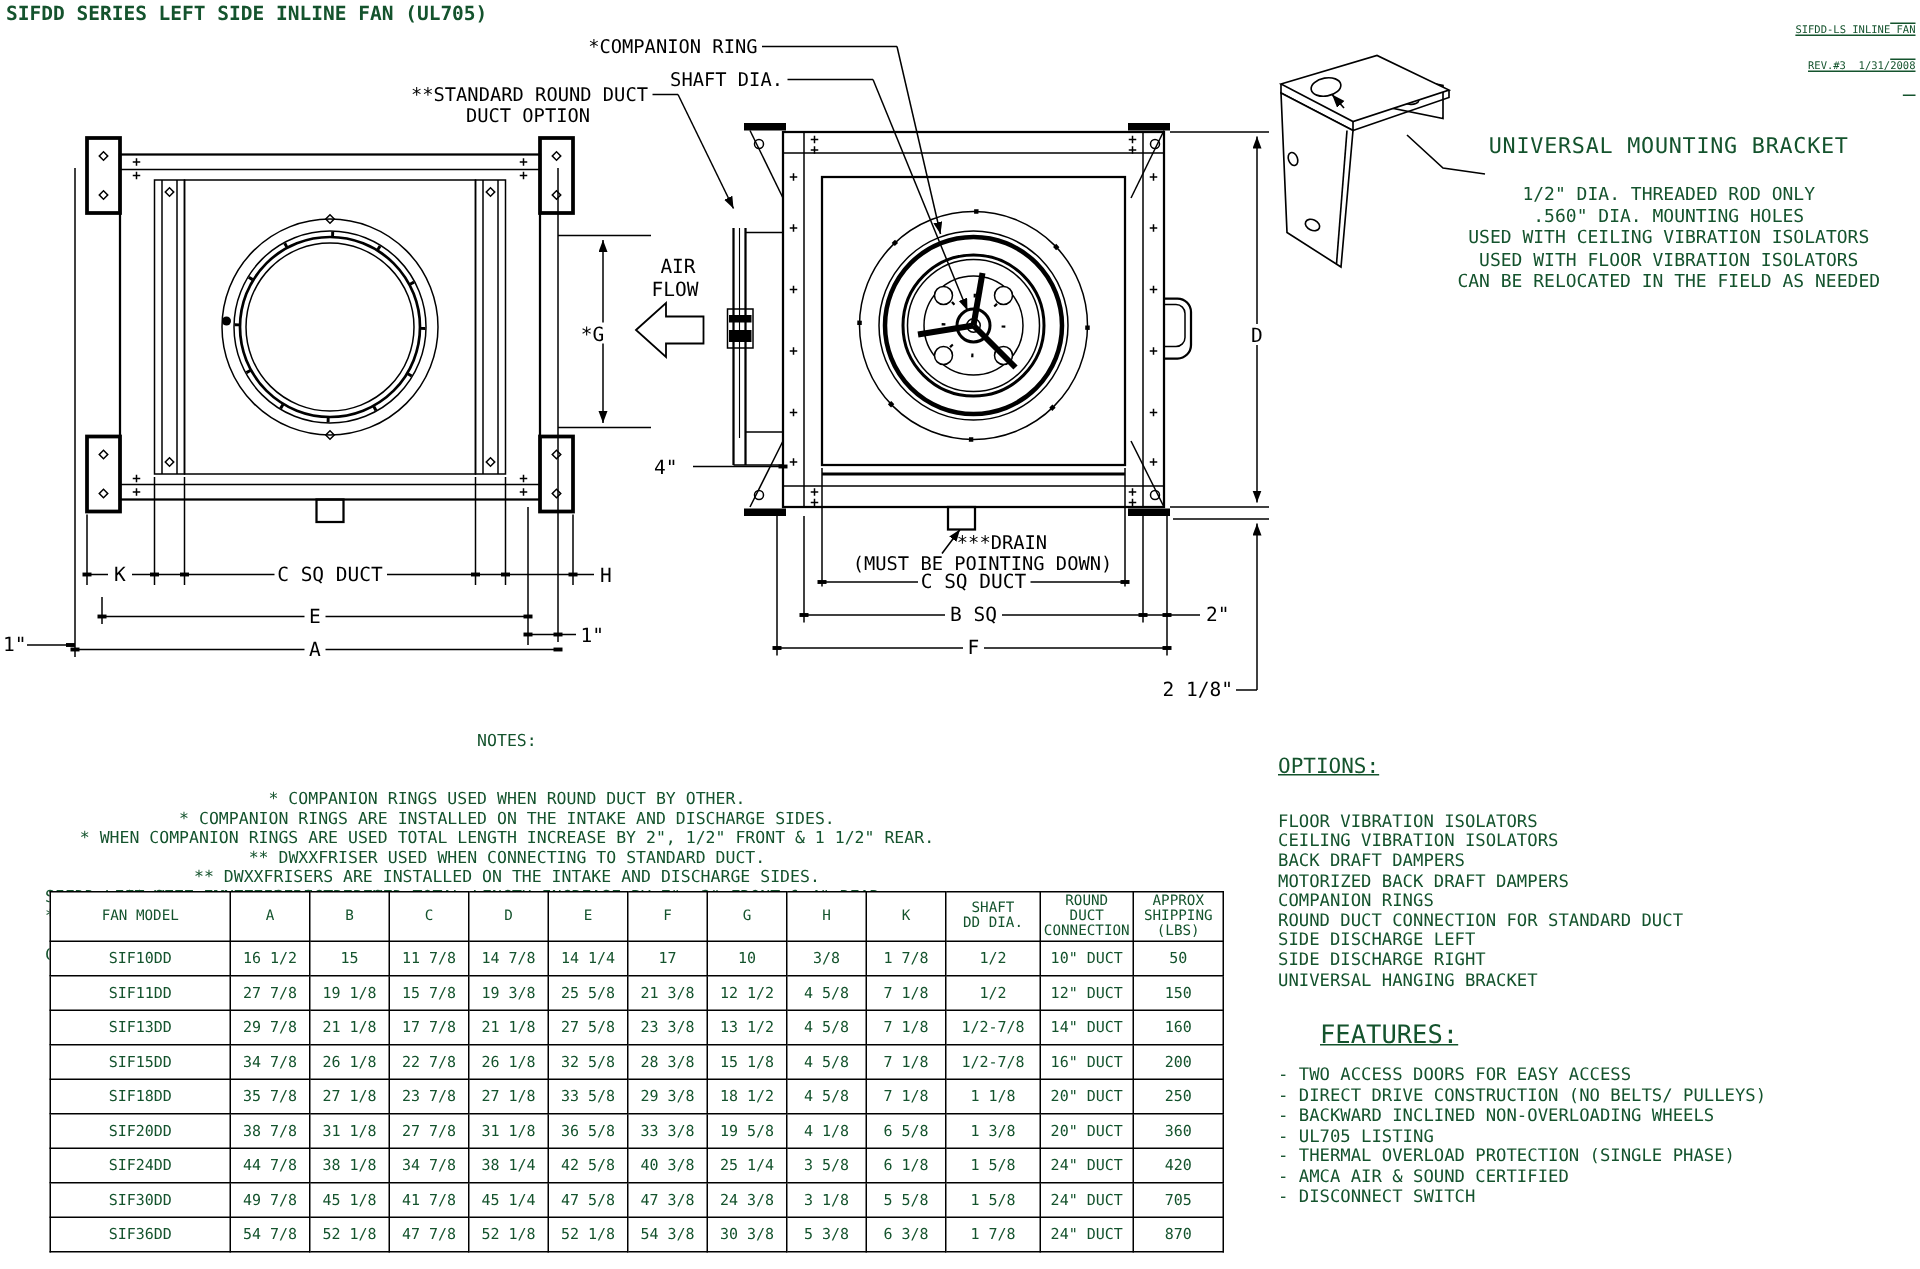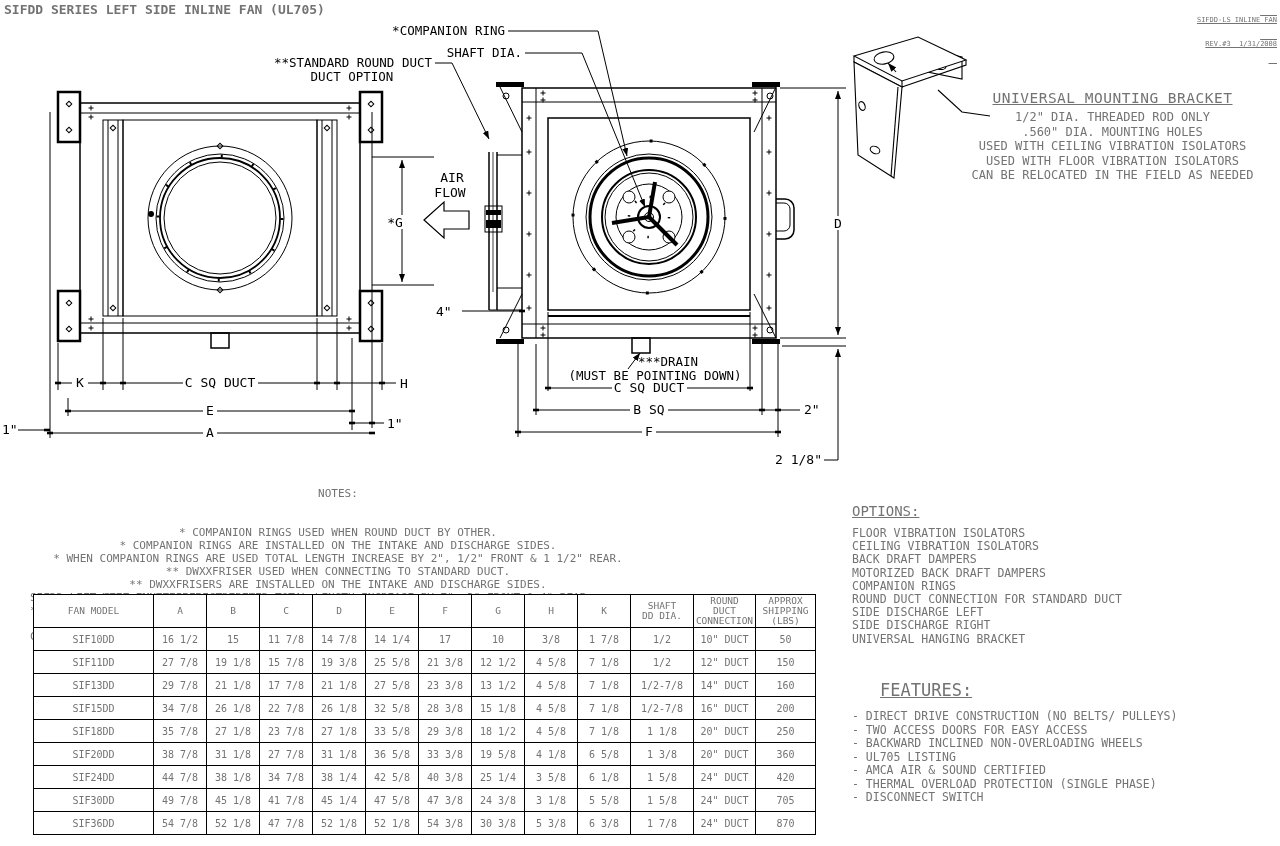--- a/index.html
+++ b/index.html
@@ -1,35 +1,35 @@
 <!DOCTYPE html>
 <html><head>
 <meta charset="utf-8">
 <style>
   html,body{margin:0;padding:0;background:#fff;}
-  .sheet{position:relative;width:1280px;height:846px;background:#fff;color:#737373;
+  .sheet{position:relative;width:1280px;height:846px;background:#fff;color:#14532d;
          font-family:"DejaVu Sans Mono",monospace;overflow:hidden;}
   .abs{position:absolute;}
   .title{left:4px;top:2px;font-size:13px;font-weight:bold;letter-spacing:0px;white-space:pre;}
   .docref{right:3px;top:0px;font-size:7px;line-height:8px;text-align:right;white-space:pre;text-decoration:underline;}
   svg text{fill:#000;stroke:none;font-family:"DejaVu Sans Mono",monospace;}
   .t12{font-size:12.5px;}
   .t13{font-size:13px;}
   .bracket-text{left:945px;top:90px;width:335px;text-align:center;}
-  .bracket-heading{font-size:14.5px;letter-spacing:0.5px;text-decoration:underline;margin-bottom:4px;white-space:pre;}
+  .bracket-heading{font-size:14.5px;letter-spacing:0.5px;margin-bottom:16px;white-space:pre;}
   .bracket-line{font-size:12px;line-height:14.5px;white-space:pre;}
   .notes{left:30px;top:461px;font-size:11px;line-height:13px;white-space:pre;text-align:center;}
   .caption{left:30px;top:565px;font-size:11px;line-height:13px;white-space:pre;}
   .dimtable{left:33px;top:594px;border-collapse:collapse;table-layout:fixed;background:#fff;}
   .dimtable th,.dimtable td{border:1.5px solid #000;text-align:center;vertical-align:middle;
       font-family:"DejaVu Sans Mono",monospace;overflow:hidden;padding:0;}
   .dimtable th{font-size:9.5px;line-height:10px;font-weight:normal;white-space:pre-line;height:32px;}
   .dimtable td{font-size:10px;height:22px;white-space:pre;}
   .options{left:852px;top:503px;}
-  .opt-heading{font-size:14px;text-decoration:underline;margin-bottom:8px;white-space:pre;}
+  .opt-heading{font-size:14px;text-decoration:underline;margin-bottom:22px;white-space:pre;}
   .opt-line{font-size:11.5px;line-height:13.2px;white-space:pre;}
   .features{left:852px;top:680px;}
   .feat-heading{font-size:17px;text-decoration:underline;margin-left:28px;margin-bottom:10px;white-space:pre;}
   .feat-line{font-size:11.5px;line-height:13.5px;white-space:pre;}
 </style>
 </head>
 <body>
 
 <div class="sheet">
 
@@ -526,23 +526,23 @@
         <div class="opt-line">ROUND DUCT CONNECTION FOR STANDARD DUCT</div>
         <div class="opt-line">SIDE DISCHARGE LEFT</div>
         <div class="opt-line">SIDE DISCHARGE RIGHT</div>
         <div class="opt-line">UNIVERSAL HANGING BRACKET</div>
       </div>
   </div>
 
   <div class="abs features">
     <div class="feat-heading">FEATURES:</div>
     <div>
+        <div class="feat-line">- TWO ACCESS DOORS FOR EASY ACCESS</div>
         <div class="feat-line">- DIRECT DRIVE CONSTRUCTION (NO BELTS/ PULLEYS)</div>
-        <div class="feat-line">- TWO ACCESS DOORS FOR EASY ACCESS</div>
         <div class="feat-line">- BACKWARD INCLINED NON-OVERLOADING WHEELS</div>
         <div class="feat-line">- UL705 LISTING</div>
+        <div class="feat-line">- THERMAL OVERLOAD PROTECTION (SINGLE PHASE)</div>
         <div class="feat-line">- AMCA AIR &amp; SOUND CERTIFIED</div>
-        <div class="feat-line">- THERMAL OVERLOAD PROTECTION (SINGLE PHASE)</div>
         <div class="feat-line">- DISCONNECT SWITCH</div>
       </div>
   </div>
 
 </div>
 
 </body></html>

